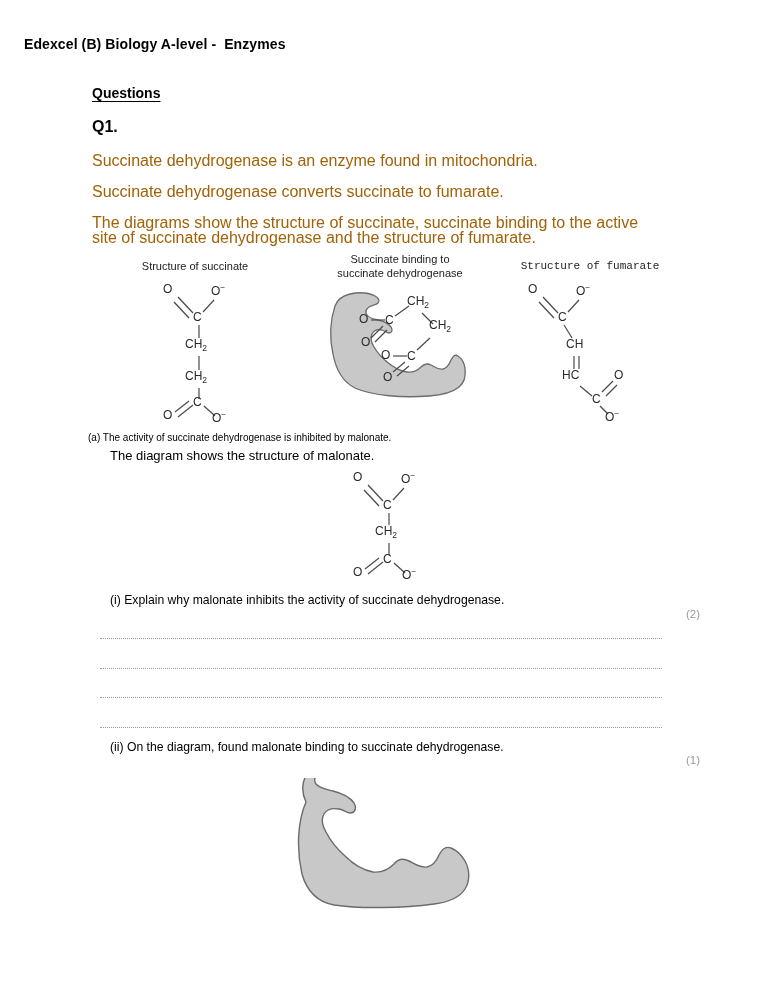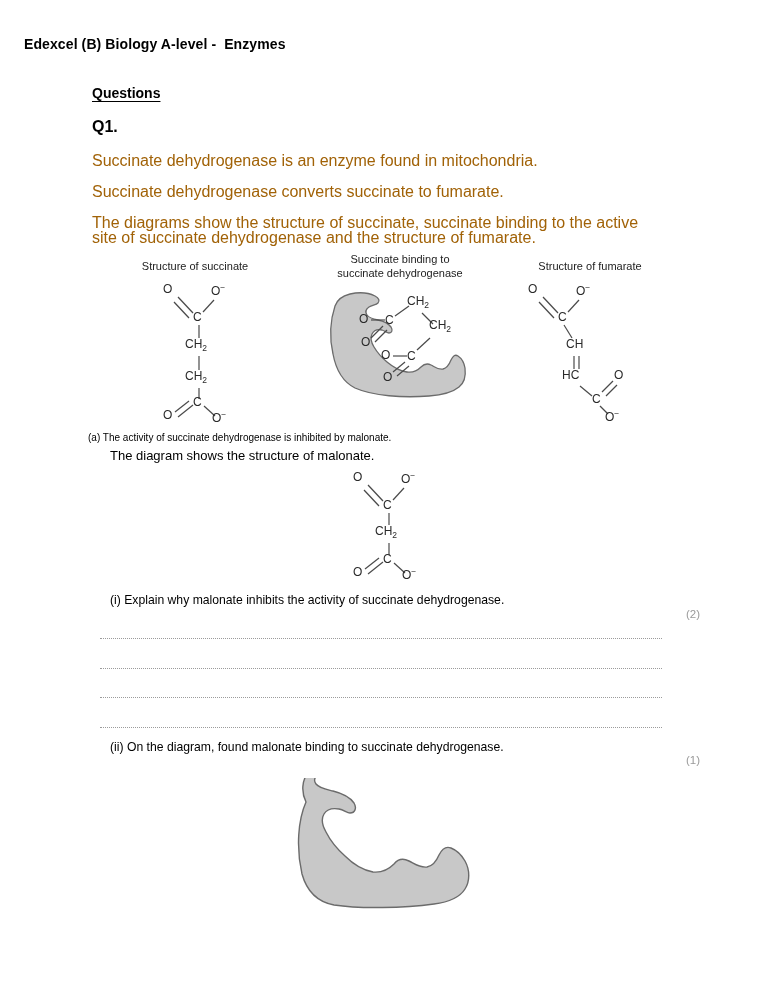--- a/index.html
+++ b/index.html
@@ -69,21 +69,21 @@
   }
   .dcap {
     position: absolute;
     font-size: 11px;
     color: #222;
     text-align: center;
     line-height: 13.5px;
   }
   .cap-succinate { left: 120px; top: 5px; width: 150px; }
   .cap-binding   { left: 310px; top: -2px; width: 180px; }
-  .cap-fumarate  { left: 500px; top: 5px; width: 180px; }
+  .cap-fumarate  { left: 500px; top: 5px; width: 180px; font-family: Liberation Mono, monospace; }
 
   .struct {
     position: absolute;
   }
 
   
   .atom {
     position: absolute;
     font-size: 12px;
     color: #2a2a2a;

